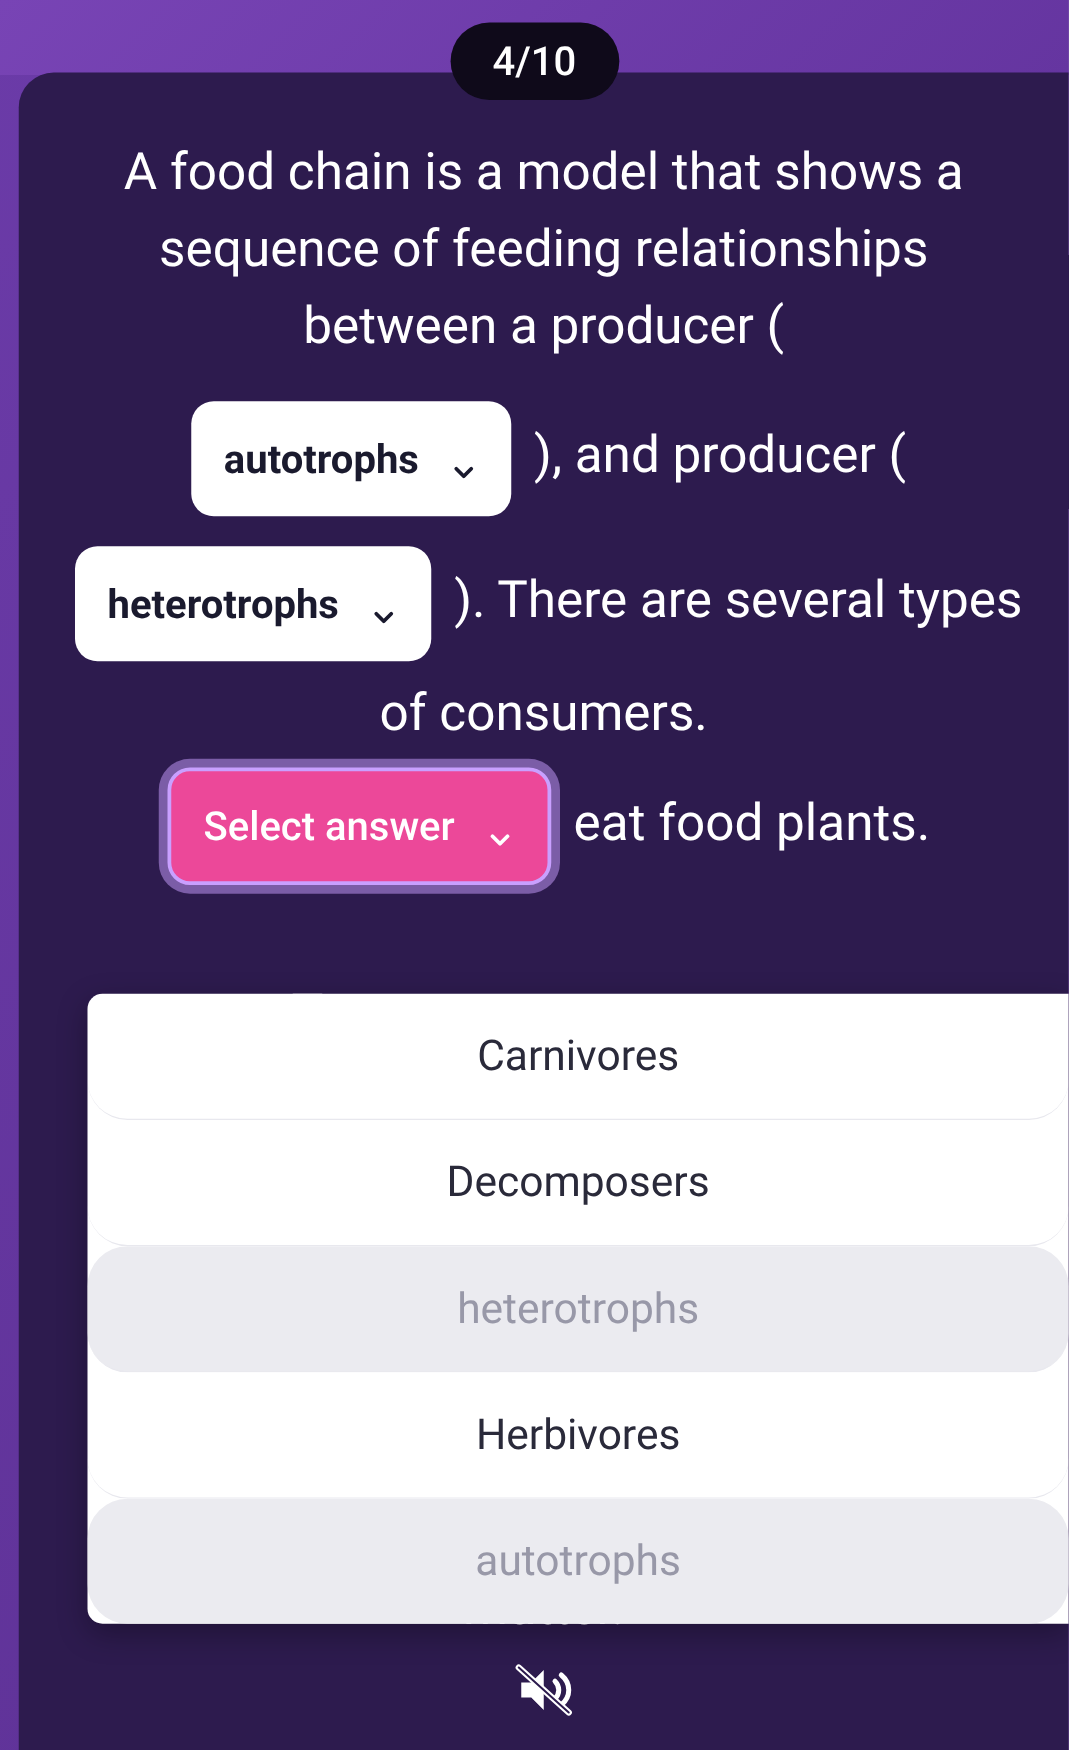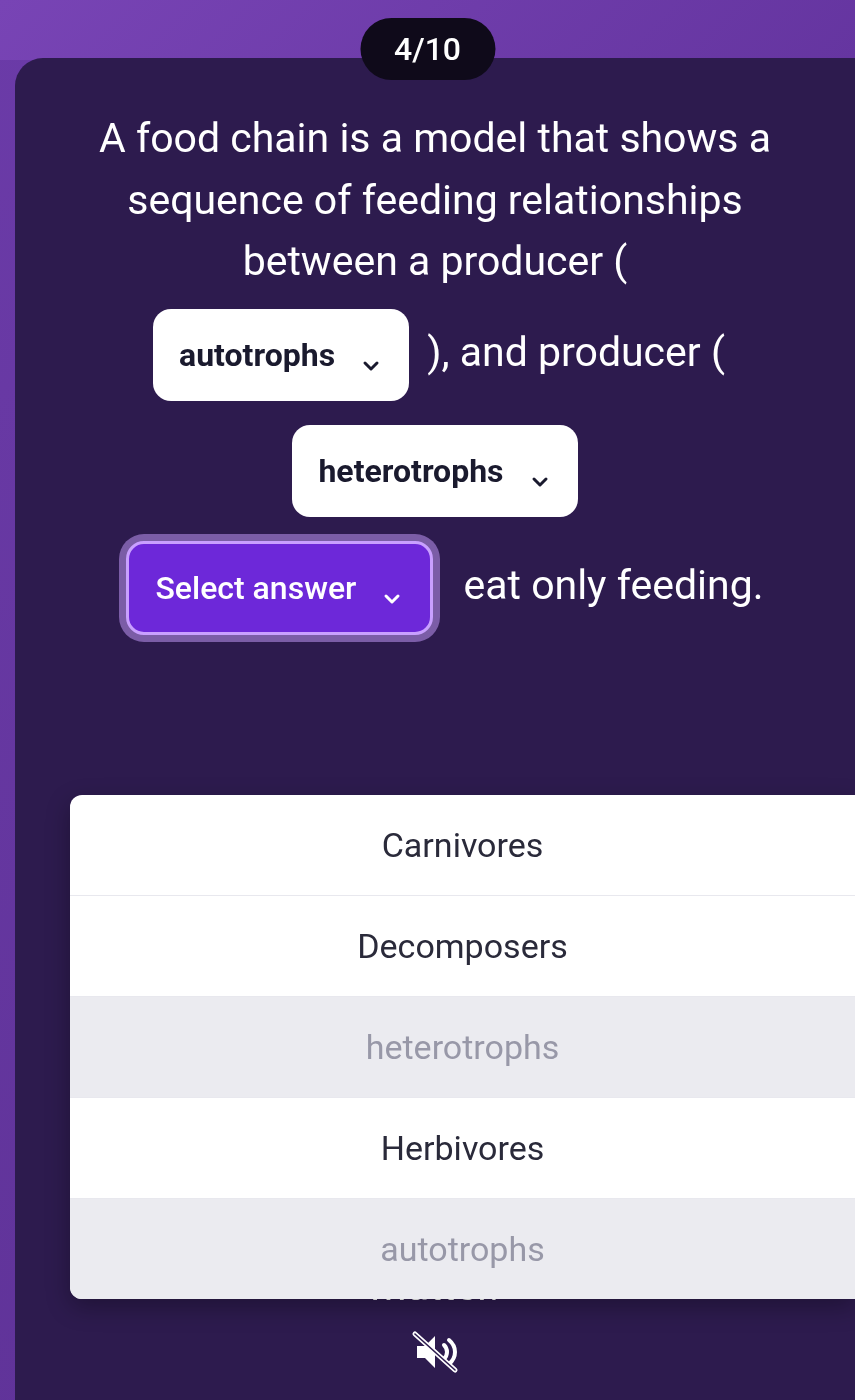--- a/index.html
+++ b/index.html
@@ -64,30 +64,30 @@
       font-size: 32px;
       font-weight: 700;
       gap: 24px;
       vertical-align: middle;
       margin: 12px 8px;
       cursor: pointer;
     }
     .dropdown-active {
       display: inline-flex;
       align-items: center;
-      background: #6d28d9;
+      background: #ec4899;
       color: #fff;
       border: 3px solid #c9a0ff;
       border-radius: 18px;
       padding: 20px 26px;
       font-size: 32px;
       font-weight: 500;
       gap: 24px;
       vertical-align: middle;
-      margin: 12px 20px;
+      margin: 12px 8px;
       box-shadow: 0 0 0 7px rgba(201, 160, 255, 0.5);
       position: relative;
       cursor: pointer;
     }
     .chevron {
       width: 24px;
       height: 24px;
       display: inline-block;
     }
     .chevron svg {
@@ -116,20 +116,21 @@
       border-bottom: 14px solid #fff;
     }
     .dropdown-option {
       padding: 30px 20px;
       text-align: center;
       font-size: 34px;
       color: #2a2a3a;
       border-bottom: 1px solid #e8e8ee;
       cursor: pointer;
       font-weight: 400;
+      border-radius: 32px;
     }
     .dropdown-option:last-child {
       border-bottom: none;
     }
     .dropdown-option.disabled {
       background: #ebebf0;
       color: #9898a8;
     }
     .bottom-text {
       position: absolute;
@@ -145,21 +146,21 @@
       position: absolute;
       bottom: 28px;
       left: 50%;
       transform: translateX(-50%);
       width: 48px;
       height: 44px;
       color: #fff;
       cursor: pointer;
     }
     .text-block{
-      margin-bottom:4px;
+      margin-bottom:16px;
     }
   </style>
 </head>
 <body>
 
 <div class="bg-pattern"></div>
 
 <div class="progress-pill">4/10</div>
 
 <div class="card">
@@ -175,30 +176,31 @@
     </span>
     <span>), and producer (</span>
     <span class="dropdown-selected">
       <span>heterotrophs</span>
       <span class="chevron">
         <svg viewBox="0 0 24 24" fill="none" stroke="#1a1a2e" stroke-width="3" stroke-linecap="round" stroke-linejoin="round">
             <polyline points="6 9 12 15 18 9"></polyline>
           </svg>
       </span>
     </span>
+    <span>). There are several types of consumers.</span>
     <br>
     <span class="dropdown-active">
       <span>Select answer</span>
       <span class="chevron">
         <svg viewBox="0 0 24 24" fill="none" stroke="#fff" stroke-width="3" stroke-linecap="round" stroke-linejoin="round">
             <polyline points="6 9 12 15 18 9"></polyline>
           </svg>
       </span>
     </span>
-    <span> eat only feeding.</span>
+    <span> eat food plants.</span>
   </div>
 
   <div class="dropdown-menu">
     <div class="dropdown-pointer"></div>
     <div class="dropdown-option">Carnivores</div>
     <div class="dropdown-option">Decomposers</div>
     <div class="dropdown-option disabled">heterotrophs</div>
     <div class="dropdown-option">Herbivores</div>
     <div class="dropdown-option disabled">autotrophs</div>
   </div>

